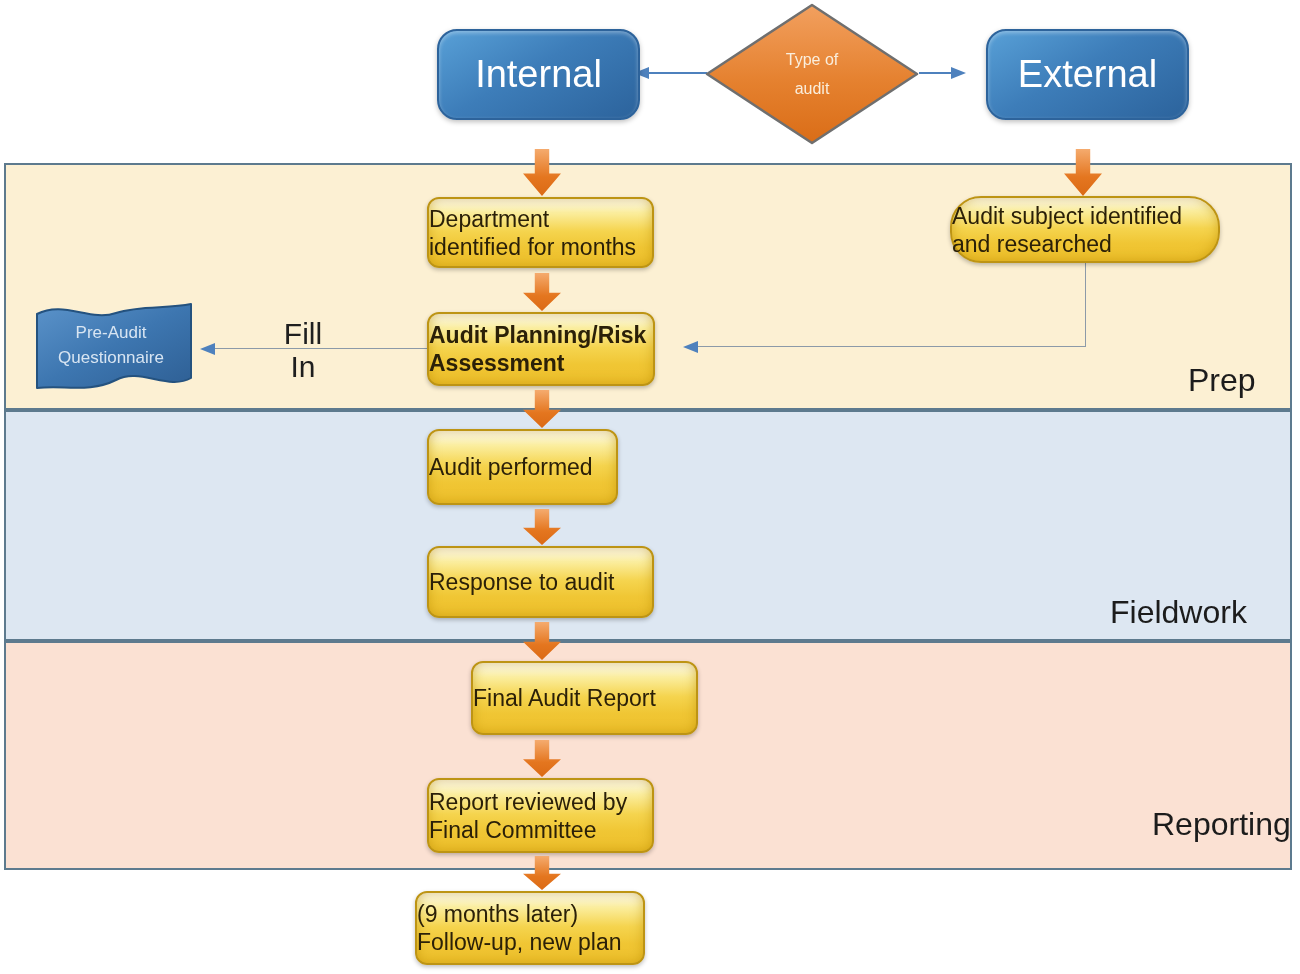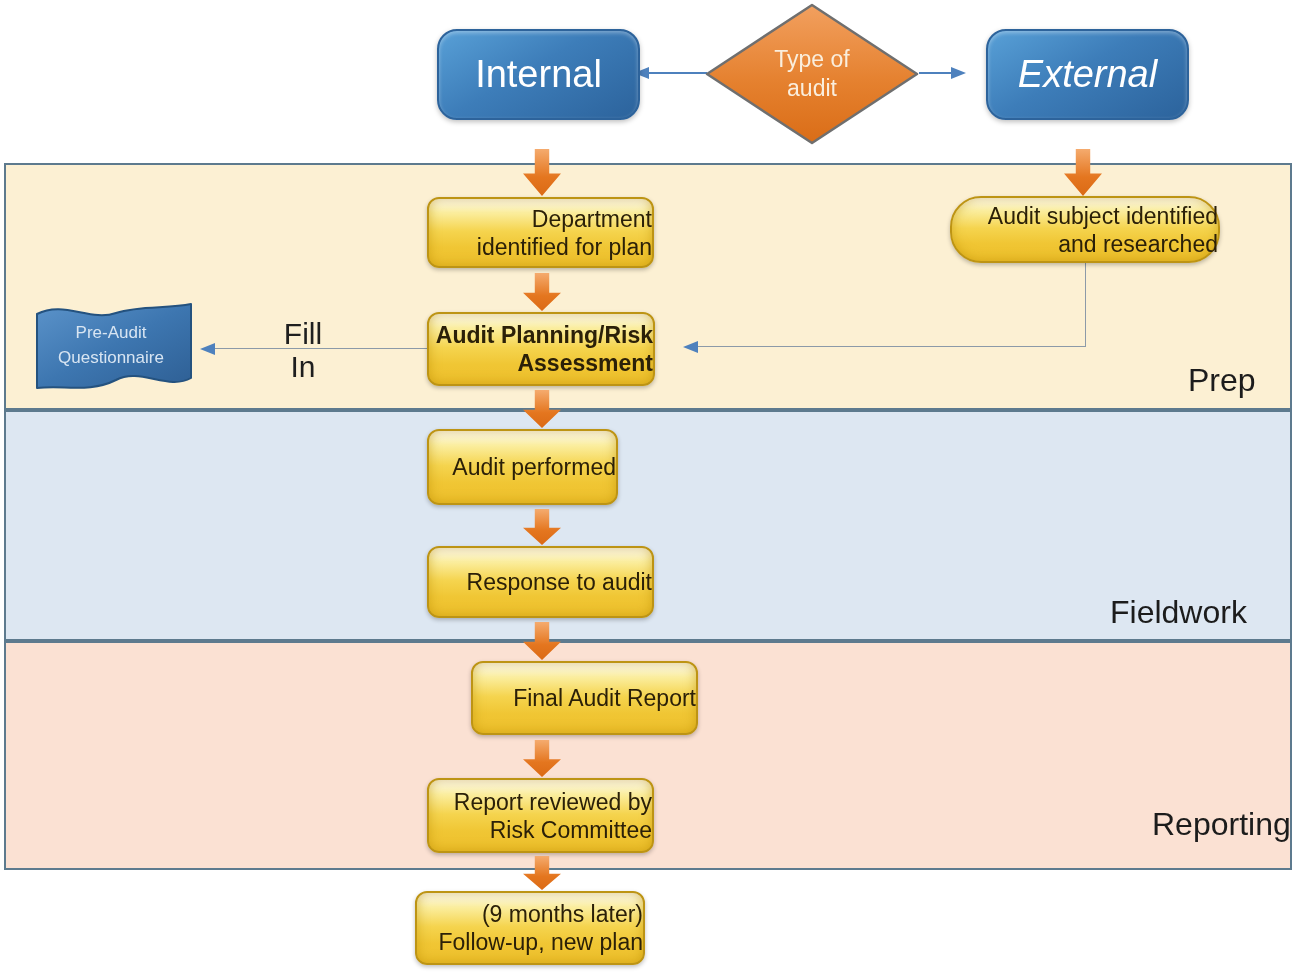--- a/index.html
+++ b/index.html
@@ -17,24 +17,24 @@
   
   .terminal{position:absolute;width:203px;height:91px;border-radius:20px;box-sizing:border-box;
             border:2px solid #2d639b;color:#ffffff;font-size:38px;
             display:flex;align-items:center;justify-content:center;z-index:4;
             background:linear-gradient(150deg,#58a0d7 0%,#3d7db9 45%,#2c639c 100%);
             box-shadow:inset 0 2px 4px rgba(255,255,255,.35),0 2px 5px rgba(0,0,0,.25);}
 
   
   .diamond-wrap{position:absolute;left:705px;top:3px;width:214px;height:142px;z-index:4;}
   .diamond-text{position:absolute;left:0;top:0;right:0;bottom:0;display:flex;flex-direction:column;
-                align-items:center;justify-content:center;color:#faeedd;font-size:23px;line-height:29px;}
+                align-items:center;justify-content:center;color:#faeedd;font-size:16px;line-height:29px;}
 
   
-  .step{position:absolute;display:flex;flex-direction:column;align-items:flex-end;justify-content:center;
+  .step{position:absolute;display:flex;flex-direction:column;align-items:flex-start;justify-content:center;
         border-radius:12px;border:2px solid #bd9414;box-sizing:border-box;z-index:4;
         background:linear-gradient(180deg,#fefefb 0%,#fbee9f 20%,#f5d44e 48%,#f0c634 72%,#eec02c 100%);
         box-shadow:inset 0 0 12px rgba(186,140,0,.55),0 2px 4px rgba(0,0,0,.25);
         font-size:23px;line-height:28px;color:#2b2008;text-align:center;}
 
   
   .oarrow{position:absolute;width:38px;z-index:5;
           background:linear-gradient(180deg,#f5ab6e 0%,#e4761f 60%,#db6a15 100%);
           clip-path:polygon(31% 0,69% 0,69% 52%,100% 52%,50% 100%,0 52%,31% 52%);}
 
@@ -64,21 +64,21 @@
   <div class="band band-prep"></div>
   <div class="band band-fieldwork"></div>
   <div class="band band-reporting"></div>
   <div class="band-label" style="left:1188px;top:362px;">Prep</div>
   <div class="band-label" style="left:1110px;top:594px;">Fieldwork</div>
   <div class="band-label" style="left:1152px;top:806px;">Reporting</div>
 
   <div class="terminal" style="left:437px;top:29px;">
     <span>Internal</span>
   </div>
-  <div class="terminal" style="left:986px;top:29px;font-style:italic;">
+  <div class="terminal" style="left:986px;top:29px;">
     <span>External</span>
   </div>
 
   <div class="diamond-wrap">
     <svg width="214" height="142" viewBox="0 0 214 142">
       <defs>
         <linearGradient id="dgrad" x1="0" y1="0" x2="0" y2="1">
           <stop offset="0" stop-color="#f2a05f"></stop>
           <stop offset="0.55" stop-color="#e5812f"></stop>
           <stop offset="1" stop-color="#da6d17"></stop>
@@ -101,21 +101,21 @@
   <div class="oarrow" style="left:1064px;top:149px;height:47px;"></div>
   <div class="oarrow" style="left:523px;top:273px;height:38px;"></div>
   <div class="oarrow" style="left:523px;top:390px;height:38px;"></div>
   <div class="oarrow" style="left:523px;top:509px;height:36px;"></div>
   <div class="oarrow" style="left:523px;top:622px;height:38px;"></div>
   <div class="oarrow" style="left:523px;top:740px;height:37px;"></div>
   <div class="oarrow" style="left:523px;top:856px;height:34px;"></div>
 
   <div class="step" style="left:427px;top:197px;width:227px;height:71px;">
     <div>Department</div>
-    <div>identified for plan</div>
+    <div>identified for months</div>
   </div>
   <div class="step" style="left:950px;top:196px;width:270px;height:67px;border-radius:31px;">
     <div>Audit subject identified</div>
     <div>and researched</div>
   </div>
   <div class="step" style="left:427px;top:312px;width:228px;height:74px;font-weight:bold;">
     <div>Audit Planning/Risk</div>
     <div>Assessment</div>
   </div>
   <div class="step" style="left:427px;top:429px;width:191px;height:76px;">
@@ -125,21 +125,21 @@
   <div class="step" style="left:427px;top:546px;width:227px;height:72px;">
     <div>Response to audit</div>
     <div></div>
   </div>
   <div class="step" style="left:427px;top:661px;width:227px;height:74px;margin-left:44px;">
     <div>Final Audit Report</div>
     <div></div>
   </div>
   <div class="step" style="left:427px;top:778px;width:227px;height:75px;">
     <div>Report reviewed by</div>
-    <div>Risk Committee</div>
+    <div>Final Committee</div>
   </div>
   <div class="step" style="left:415px;top:891px;width:230px;height:74px;">
     <div>(9 months later)</div>
     <div>Follow-up, new plan</div>
   </div>
 
   <div class="vline" style="left:1085px;top:263px;height:83px;"></div>
   <div class="hline" style="left:697px;top:346px;width:389px;"></div>
   <div class="tri-left" style="left:683px;top:341px;"></div>
 

